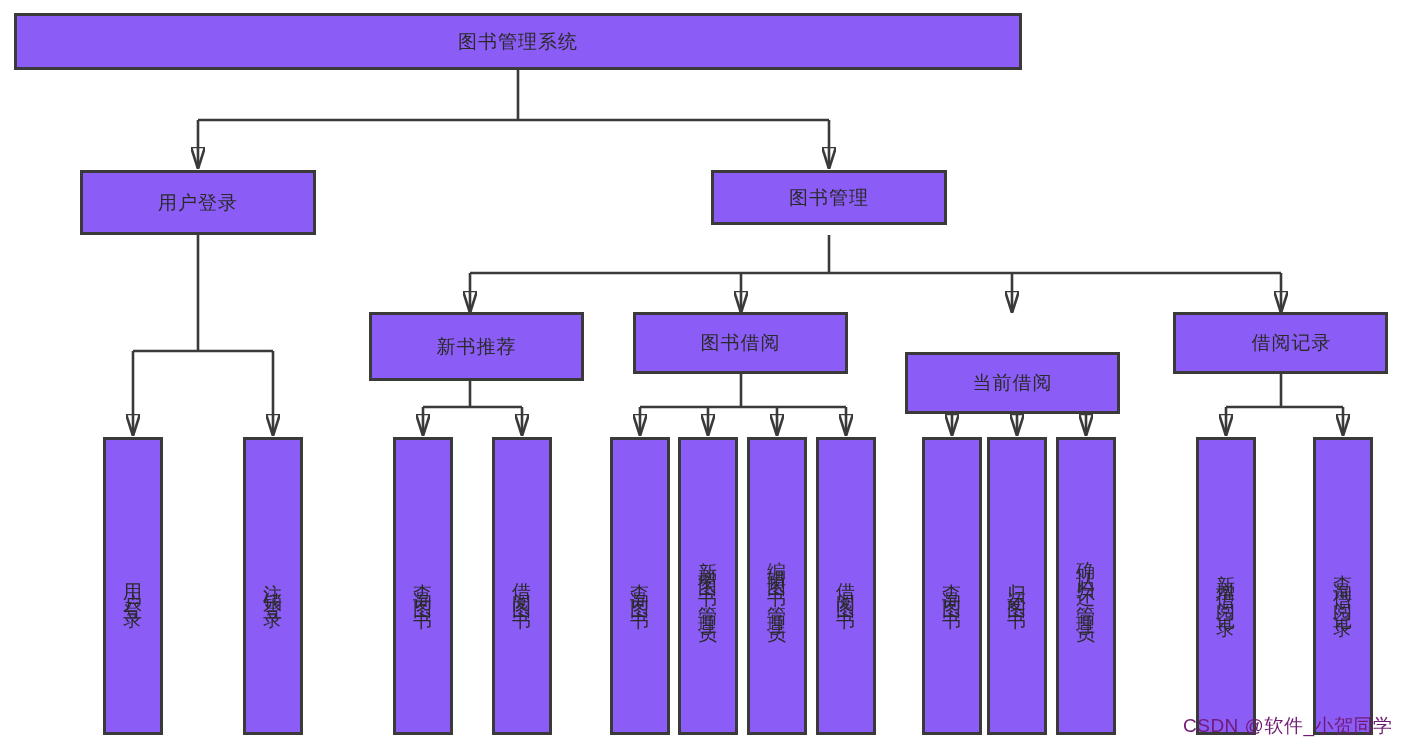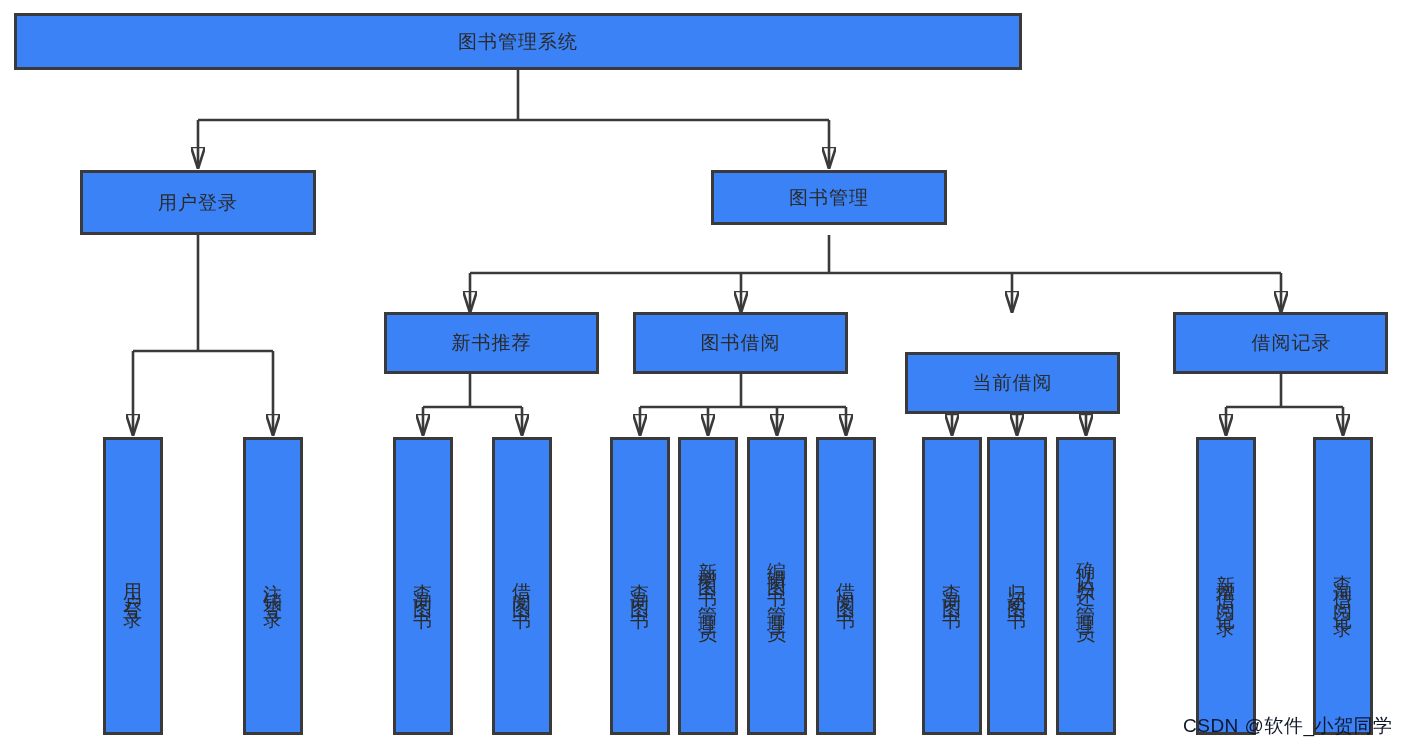--- a/index.html
+++ b/index.html
@@ -8,21 +8,21 @@
     width: 1405px;
     height: 747px;
     background: #ffffff;
     font-family: "Liberation Sans", "DejaVu Sans", sans-serif;
     overflow: hidden;
   }
   .box {
     position: absolute;
     box-sizing: border-box;
     border: 3px solid #3a3a3a;
-    background: #3b82f6;
+    background: #8b5cf6;
     color: #2a2a2a;
     display: flex;
     align-items: center;
     justify-content: center;
     z-index: 2;
   }
   .h-box {
     font-size: 19px;
     letter-spacing: 1px;
   }
@@ -42,21 +42,21 @@
   svg.connectors path, svg.connectors line {
     stroke: #3a3a3a;
     stroke-width: 2.6;
     fill: none;
   }
   .watermark {
     position: absolute;
     left: 1183px;
     top: 713px;
     font-size: 19px;
-    color: #0f172a;
+    color: #701a75;
     z-index: 6;
     white-space: nowrap;
     letter-spacing: 0.5px;
   }
 </style>
 </head>
 <body>
 
 <div class="canvas">
 
@@ -120,21 +120,21 @@
       <line x1="1226" y1="407" x2="1226" y2="435" marker-end="url(#ah)"></line>
       <line x1="1343" y1="407" x2="1343" y2="435" marker-end="url(#ah)"></line>
     </g>
   </svg>
 
   <div class="box h-box" style="left:14px; top:13px; width:1008px; height:57px;">图书管理系统</div>
 
   <div class="box h-box" style="left:80px; top:170px; width:236px; height:65px;">用户登录</div>
   <div class="box h-box" style="left:711px; top:170px; width:236px; height:55px;">图书管理</div>
 
-  <div class="box h-box" style="left:384px; top:312px; width:215px; height:62px;">新书推荐</div>
+  <div class="box h-box" style="left:369px; top:312px; width:215px; height:69px;">新书推荐</div>
   <div class="box h-box" style="left:633px; top:312px; width:215px; height:62px;">图书借阅</div>
   <div class="box h-box" style="left:905px; top:312px; width:215px; height:62px;margin-top:40px;">当前借阅</div>
   <div class="box h-box" style="left:1173px; top:312px; width:215px; height:62px;padding-left:22px;">借阅记录</div>
 
   <div class="box v-box" style="left:103px; top:437px; width:60px; height:298px;">用户登录</div>
   <div class="box v-box" style="left:243px; top:437px; width:60px; height:298px;">注销登录</div>
 
   <div class="box v-box" style="left:393px; top:437px; width:60px; height:298px;">查询图书</div>
   <div class="box v-box" style="left:492px; top:437px; width:60px; height:298px;">借阅图书</div>
 

